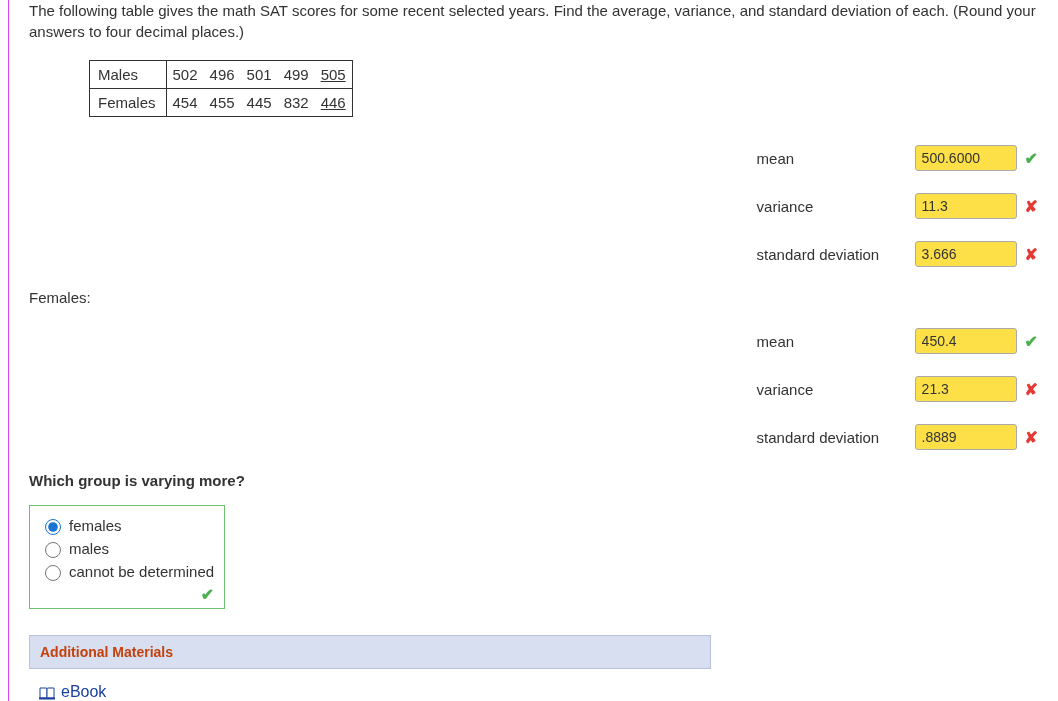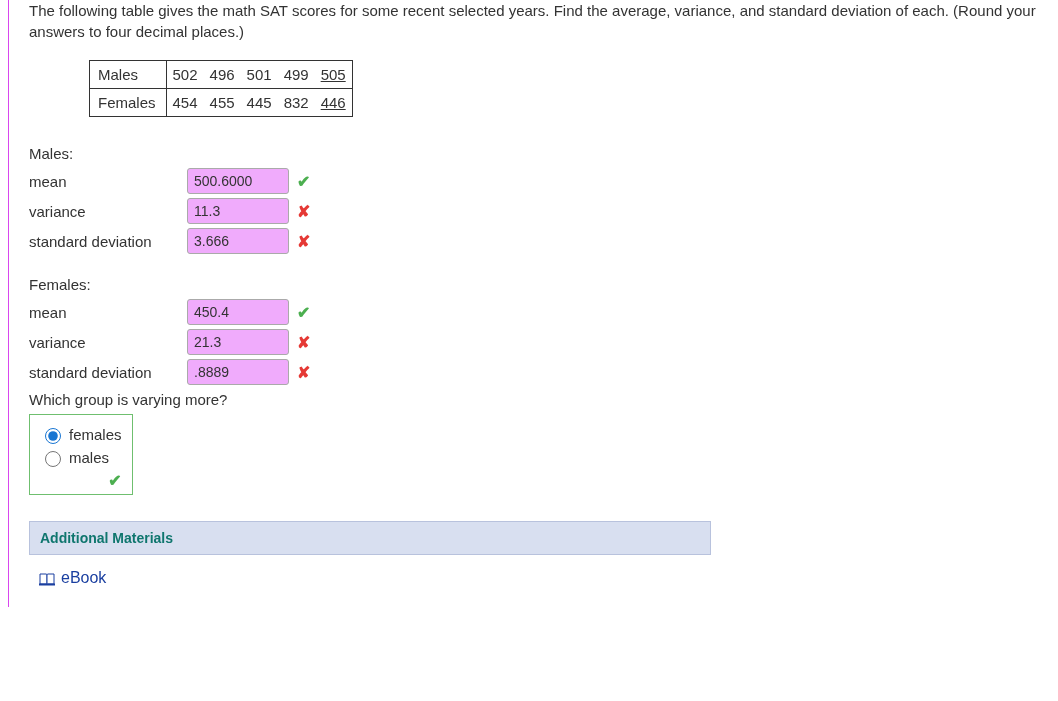--- a/index.html
+++ b/index.html
@@ -37,45 +37,47 @@
     text-align: center;
   }
   .data-table td.num:last-child { border-right: 1px solid #333; text-decoration: underline; }
   .data-table td.rowlabel { border-right: 1px solid #333; padding-right: 10px;}
   .section-heading {
     margin: 8px 0 6px 0;
   }
   .answer-row {
     display: flex;
     align-items: center;
-    margin: 4px 0;
+    margin: 22px 0;
+    justify-content: flex-end;
   }
   .answer-label {
     width: 158px;
     display: inline-block;
   }
   .answer-input {
     border: 1px solid #aaa;
     border-radius: 3px;
     padding: 4px 6px;
     width: 88px;
     font-size: 14px;
     color: #333;
-    background: #f0abfc;
+    background: #fde047;
   }
   .mark {
     margin-left: 8px;
     font-weight: bold;
     font-size: 16px;
   }
   .correct { color: #4caf50; }
   .wrong { color: #e53935; }
   .varying-question {
     margin-top: 6px;
-    margin-bottom: 6px;
+    margin-bottom: 16px;
+    font-weight: bold;
   }
   .radio-group {
     border: 1px solid #6fbf6f;
     display: inline-block;
     padding: 6px 10px 4px 10px;
     position: relative;
   }
   .radio-row {
     display: flex;
     align-items: center;
@@ -92,21 +94,21 @@
     color: #4caf50;
     font-weight: bold;
     font-size: 16px;
     margin-top: 2px;
   }
   .additional-bar {
     background: #d8dff0;
     border: 1px solid #b8c2dd;
     padding: 8px 10px;
     font-weight: bold;
-    color: #0f766e;
+    color: #c2410c;
     margin-top: 26px;
     max-width: 660px;
     font-size: 14px;
   }
   .ebook-link {
     display: flex;
     align-items: center;
     margin-top: 14px;
     color: #1a3fa0;
     font-size: 16px;
@@ -141,21 +143,20 @@
       <td class="rowlabel">Females</td>
       <td class="num">454</td>
       <td class="num">455</td>
       <td class="num">445</td>
       <td class="num">832</td>
       <td class="num">446</td>
     </tr>
   </tbody>
     </table>
 
-  <div class="section-heading">Males:</div>
   <div class="answer-row">
     <span class="answer-label">mean</span>
     <input class="answer-input" type="text" value="500.6000" style="">
     <span class="mark correct">✔</span>
   </div>
   <div class="answer-row">
     <span class="answer-label">variance</span>
     <input class="answer-input" type="text" value="11.3" style="">
     <span class="mark wrong">✘</span>
   </div>
@@ -185,20 +186,24 @@
   <div class="varying-question">Which group is varying more?</div>
   <div class="radio-group">
     <div class="radio-row">
       <input type="radio" name="grp" checked="" style="">
       <span>females</span>
     </div>
     <div class="radio-row">
       <input type="radio" name="grp" style="">
       <span>males</span>
     </div>
+    <div class="radio-row">
+      <input type="radio" name="grp" style="">
+      <span>cannot be determined</span>
+    </div>
     <div class="radio-mark">✔</div>
   </div>
 
   <div class="additional-bar">Additional Materials</div>
   <div class="ebook-link">
     <span class="ebook-icon">
       <svg viewBox="0 0 16 13" width="16" height="13">
         <path d="M1 1 L7 1 Q8 1 8 2 L8 12 Q8 11 7 11 L1 11 Z" fill="#fff" stroke="#1a3fa0" stroke-width="1"></path>
         <path d="M15 1 L9 1 Q8 1 8 2 L8 12 Q8 11 9 11 L15 11 Z" fill="#fff" stroke="#1a3fa0" stroke-width="1"></path>
         <rect x="0" y="10.5" width="16" height="2" fill="#1a3fa0"></rect>

